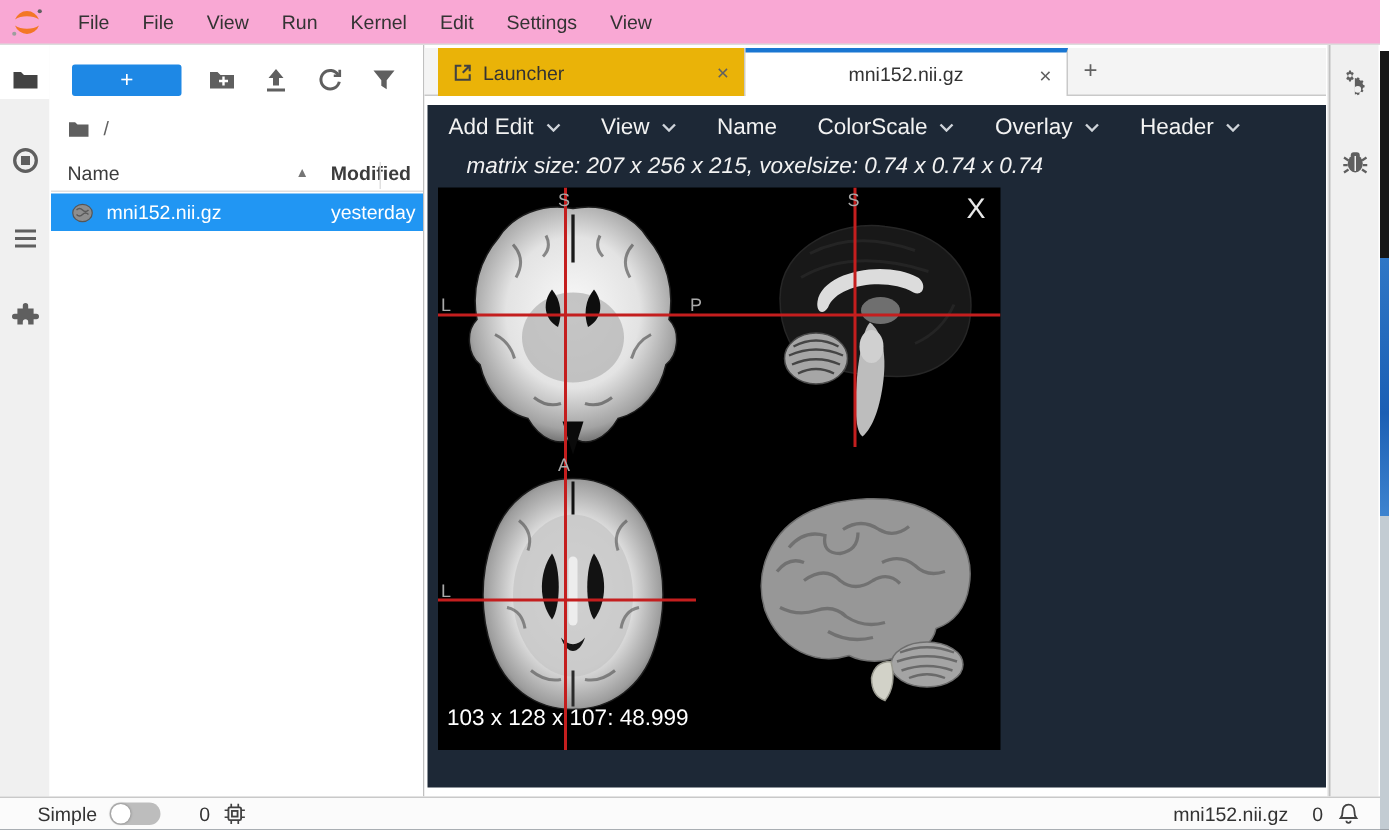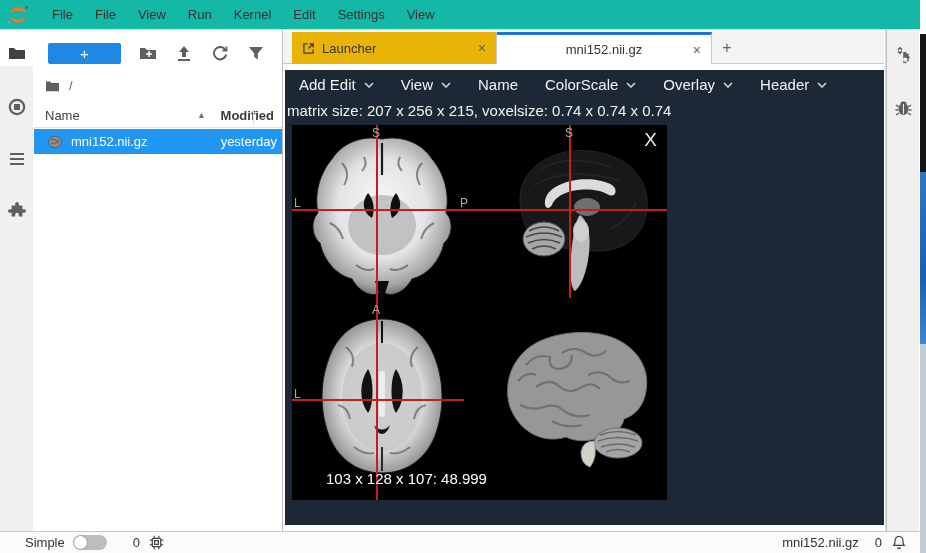--- a/index.html
+++ b/index.html
@@ -1,21 +1,21 @@
 <!DOCTYPE html>
 <html><head>
 <meta charset="utf-8">
 <style>
   * { margin:0; padding:0; box-sizing:border-box; }
   html,body { width:926px; height:553px; overflow:hidden; }
   body { font-family:"Liberation Sans", sans-serif; background:#ffffff; position:relative; }
   .abs { position:absolute; }
 
   
-  #menubar { left:0; top:0; width:920px; height:30px; background:#14b8a6; border-bottom:1px solid #dcdcdc;
+  #menubar { left:0; top:0; width:920px; height:30px; background:#f9a8d4; border-bottom:1px solid #dcdcdc;
              display:flex; align-items:center; }
   #logo { width:22px; height:22px; margin:0 12px 0 7px; position:relative; }
   .menu-item { font-size:13px; color:#333; padding:0 11px; line-height:29px; cursor:default; }
 
   
   #activitybar { left:0; top:30px; width:33px; height:501px; background:#f0f0f0; }
   #activity-top-white { left:0; top:30px; width:33px; height:36px; background:#fff; }
   .act-icon { position:absolute; left:8px; width:18px; height:18px; }
 
   
@@ -37,26 +37,26 @@
   #tab-launcher { left:9px; width:205px; background:#eab308; border-right:1px solid #c9c9c9; padding:0 10px; }
   #tab-active { left:214px; width:215px; background:#fff; border-right:1px solid #c9c9c9; border-top:3px solid #1976d2; justify-content:center; }
   #tab-add { left:429px; width:30px; justify-content:center; color:#616161; font-size:16px; }
   .tab-close { margin-left:auto; color:#616161; font-size:14px; cursor:pointer; }
   #tab-active .tab-close { position:absolute; right:10px; margin:0; }
 
   
   #viewer { left:285px; top:70px; width:599px; height:455px; background:#1d2836; color:#f2f2f2; }
   #nv-toolbar { display:flex; align-items:center; height:29px; padding-left:14px; gap:27px; }
   .nv-menu { display:flex; align-items:center; gap:8px; font-size:15px; color:#f2f2f2; cursor:pointer; }
-  #matrix-line { padding-left:2px; font-size:15px; height:26px; line-height:24px; }
+  #matrix-line { padding-left:26px; font-size:15px; height:26px; line-height:24px;font-style:italic; }
   #canvas { position:absolute; left:7px; top:55px; width:375px; height:375px; background:#000; overflow:hidden; cursor:crosshair; }
   .xline { position:absolute; background:#c41e1e; }
   .olabel { position:absolute; color:#a9a9a9; font-size:12px; }
   #corner-x { position:absolute; right:10px; top:4px; color:#e8e8e8; font-size:19px; }
-  #voxel-readout { position:absolute; left:6px; top:345px; font-size:15px; color:#fff; text-shadow:0 0 2px #000;margin-left:28px; }
+  #voxel-readout { position:absolute; left:6px; top:345px; font-size:15px; color:#fff; text-shadow:0 0 2px #000; }
   #nv-status { position:absolute; left:14px; top:432px; font-size:15px; color:#f2f2f2; }
   .slice-img { position:absolute; }
 
   
   #rightbar { left:886px; top:30px; width:33px; height:501px; background:#f0f0f0; border-left:1px solid #c0c0c0; }
   #main-right-border { left:884px; top:30px; width:2px; height:501px; background:#fff; border-right:1px solid #dcdcdc; }
 
   
   #statusbar { left:0; top:531px; width:920px; height:22px; background:#fbfbfb; border-top:1px solid #c9c9c9;
                display:flex; align-items:center; font-size:13px; color:#333; }

